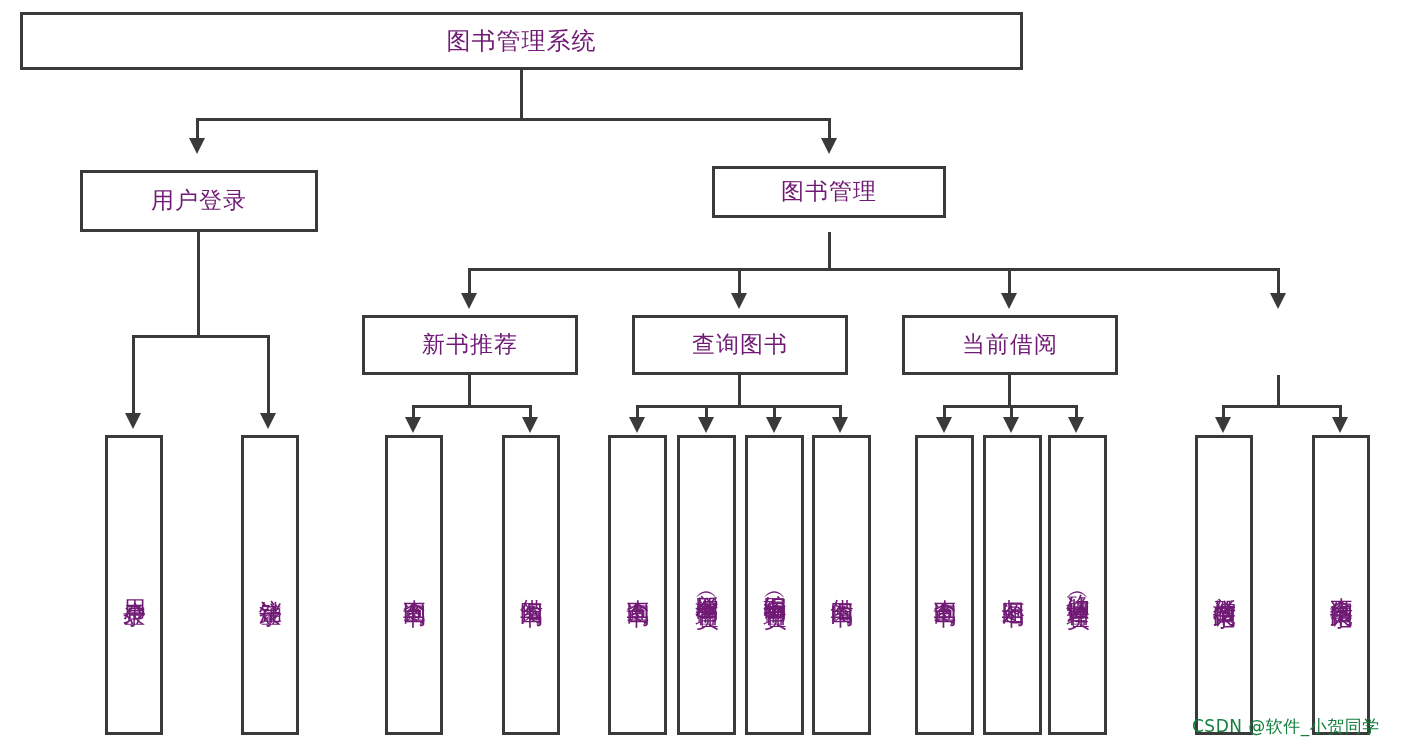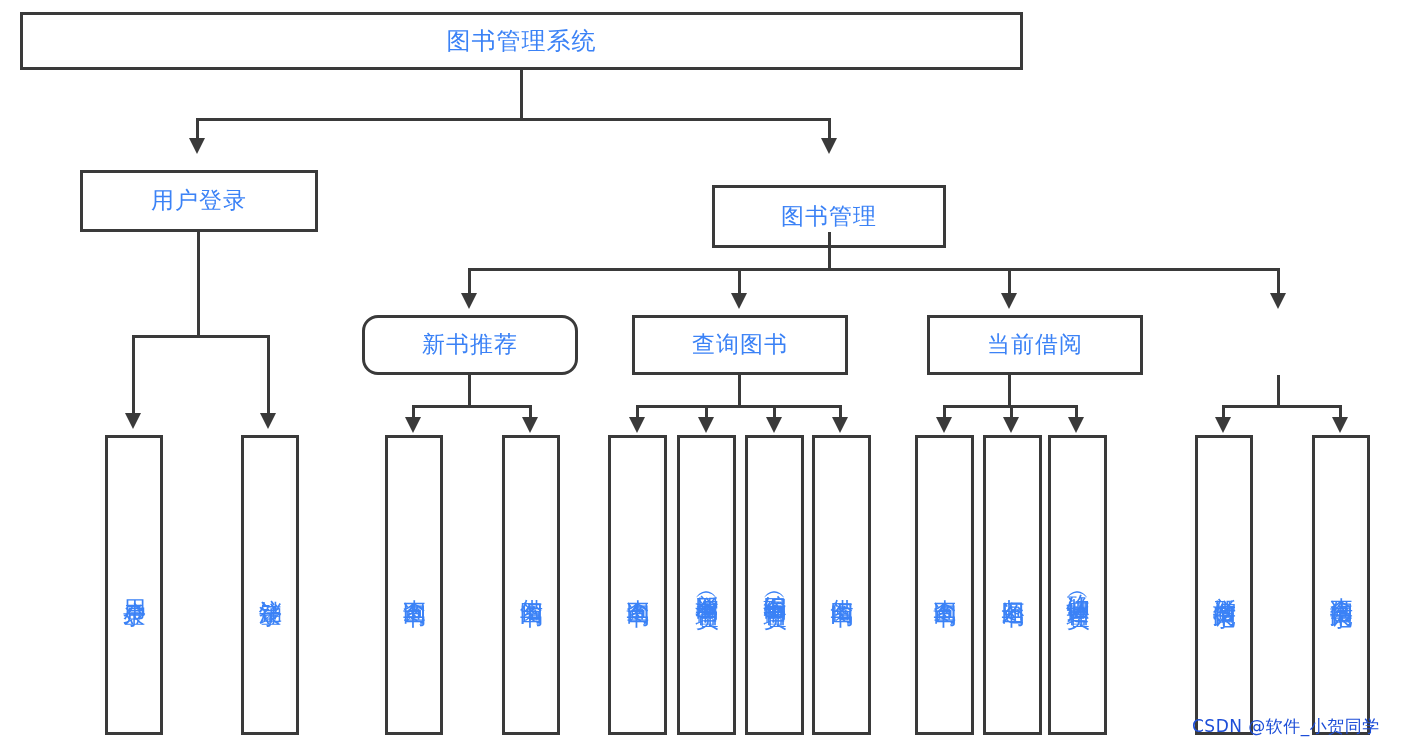--- a/index.html
+++ b/index.html
@@ -21,21 +21,21 @@
   }
   .node {
     position: absolute;
     box-sizing: border-box;
     border: 3px solid #3a3a3a;
     background: #ffffff;
     display: flex;
     align-items: center;
     justify-content: center;
     text-align: center;
-    color: #3b82f6;
+    color: #701a75;
   }
   
   .node.h {
     font-size: 23px;
     line-height: 1.1;
     letter-spacing: 1px;
     white-space: nowrap;
   }
   .node.root {
     font-size: 24px;
@@ -67,21 +67,21 @@
     position: absolute;
     width: 0;
     height: 0;
     border-left: 8px solid transparent;
     border-right: 8px solid transparent;
     border-top: 16px solid #3a3a3a;
   }
   .watermark {
     position: absolute;
     font-size: 17px;
-    color: #1d4ed8;
+    color: #15803d;
     white-space: nowrap;
     letter-spacing: 0.5px;
     pointer-events: none;
   }
 </style>
 </head>
 <body>
 
 <div id="canvas">
 
@@ -93,21 +93,21 @@
 
   <div class="ln hz" style="left:196px; top:118px; width:635px; height:3px;"></div>
   <div class="ln vt" style="left:196px; top:118px; width:3px; height:22px;"></div>
   <div class="ln vt" style="left:828px; top:118px; width:3px; height:22px;"></div>
   <div class="arrow" style="left:189px; top:138px;"></div>
   <div class="arrow" style="left:821px; top:138px;"></div>
 
   <div class="node h" style="left:80px; top:170px; width:238px; height:62px;">
     <span>用户登录</span>
   </div>
-  <div class="node h" style="left:712px; top:185px; width:234px; height:63px;">
+  <div class="node h" style="left:712px; top:166px; width:234px; height:52px;">
     <span>图书管理</span>
   </div>
 
   <div class="ln vt" style="left:197px; top:232px; width:3px; height:103px;"></div>
   <div class="ln hz" style="left:132px; top:335px; width:138px; height:3px;"></div>
   <div class="ln vt" style="left:132px; top:335px; width:3px; height:80px;"></div>
   <div class="ln vt" style="left:267px; top:335px; width:3px; height:80px;"></div>
   <div class="arrow" style="left:125px; top:413px;"></div>
   <div class="arrow" style="left:260px; top:413px;"></div>
 
@@ -115,27 +115,27 @@
   <div class="ln hz" style="left:468px; top:268px; width:812px; height:3px;"></div>
   <div class="ln vt" style="left:468px; top:268px; width:3px; height:27px;"></div>
   <div class="ln vt" style="left:738px; top:268px; width:3px; height:27px;"></div>
   <div class="ln vt" style="left:1008px; top:268px; width:3px; height:27px;"></div>
   <div class="ln vt" style="left:1277px; top:268px; width:3px; height:27px;"></div>
   <div class="arrow" style="left:461px; top:293px;"></div>
   <div class="arrow" style="left:731px; top:293px;"></div>
   <div class="arrow" style="left:1001px; top:293px;"></div>
   <div class="arrow" style="left:1270px; top:293px;"></div>
 
-  <div class="node h" style="left:362px; top:315px; width:216px; height:60px;border-radius:16px;">
+  <div class="node h" style="left:362px; top:315px; width:216px; height:60px;">
     <span>新书推荐</span>
   </div>
   <div class="node h" style="left:632px; top:315px; width:216px; height:60px;">
     <span>查询图书</span>
   </div>
-  <div class="node h" style="left:927px; top:315px; width:216px; height:60px;">
+  <div class="node h" style="left:902px; top:315px; width:216px; height:60px;">
     <span>当前借阅</span>
   </div>
 
   <div class="ln vt" style="left:468px; top:375px; width:3px; height:30px;"></div>
   <div class="ln hz" style="left:412px; top:405px; width:120px; height:3px;"></div>
   <div class="ln vt" style="left:412px; top:405px; width:3px; height:14px;"></div>
   <div class="ln vt" style="left:529px; top:405px; width:3px; height:14px;"></div>
   <div class="arrow" style="left:405px; top:417px;"></div>
   <div class="arrow" style="left:522px; top:417px;"></div>
 

